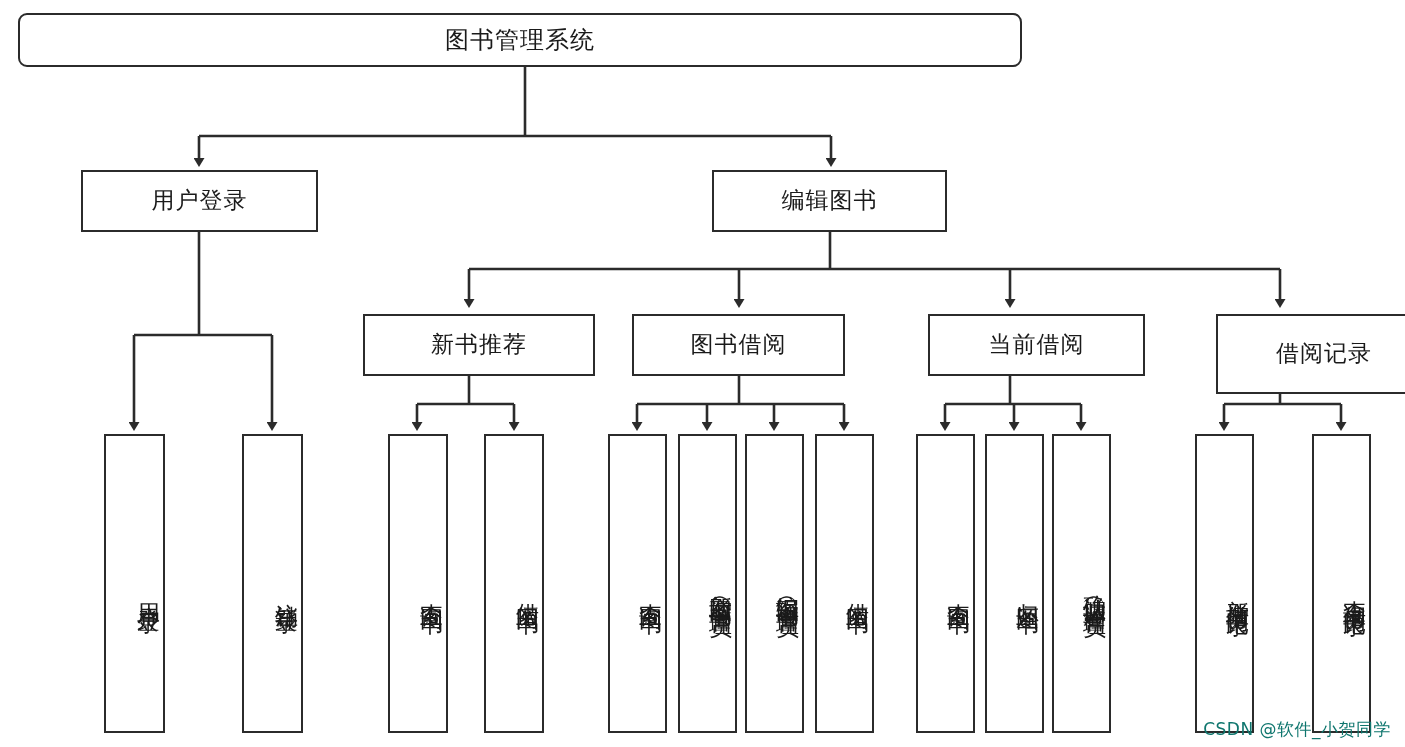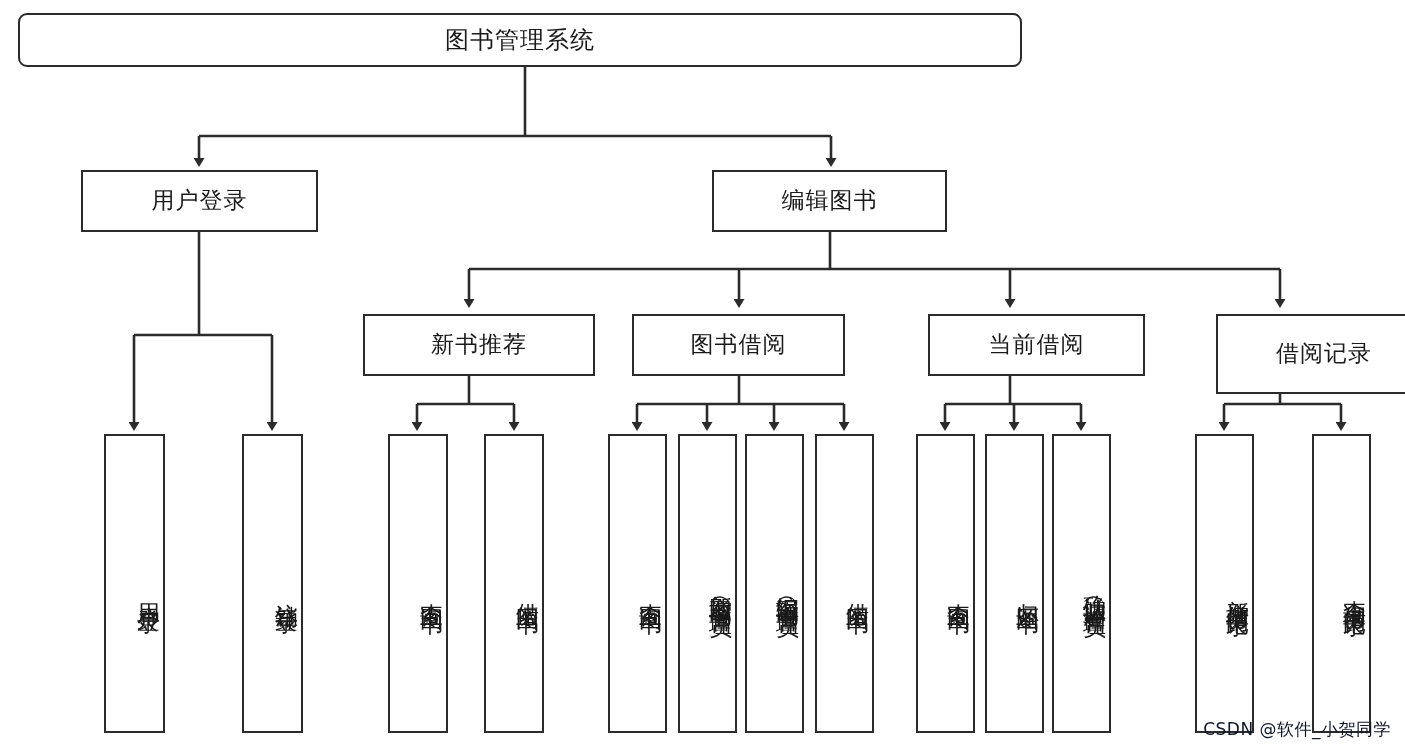--- a/index.html
+++ b/index.html
@@ -50,21 +50,21 @@
   .node.v .vtext{
     writing-mode:vertical-rl;
     text-orientation:upright;
     display:block;
   }
   .watermark{
     position:absolute;
     right:14px;
     bottom:6px;
     font-size:17px;
-    color:#0f172a;
+    color:#0f766e;
     letter-spacing:0.5px;
     white-space:nowrap;
     text-align:center;
   }
 </style>
 </head>
 <body>
 
 <div id="canvas">
 

